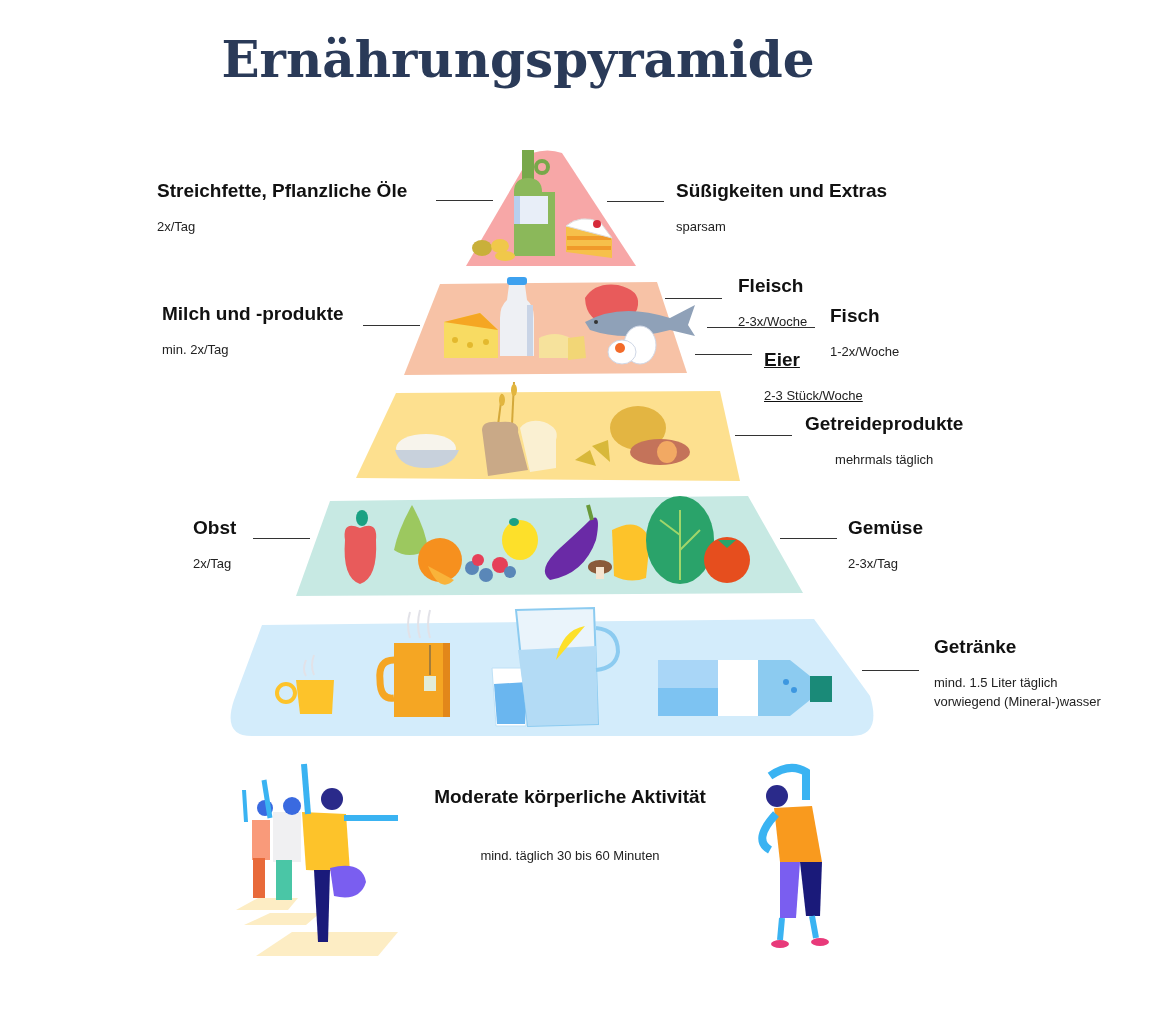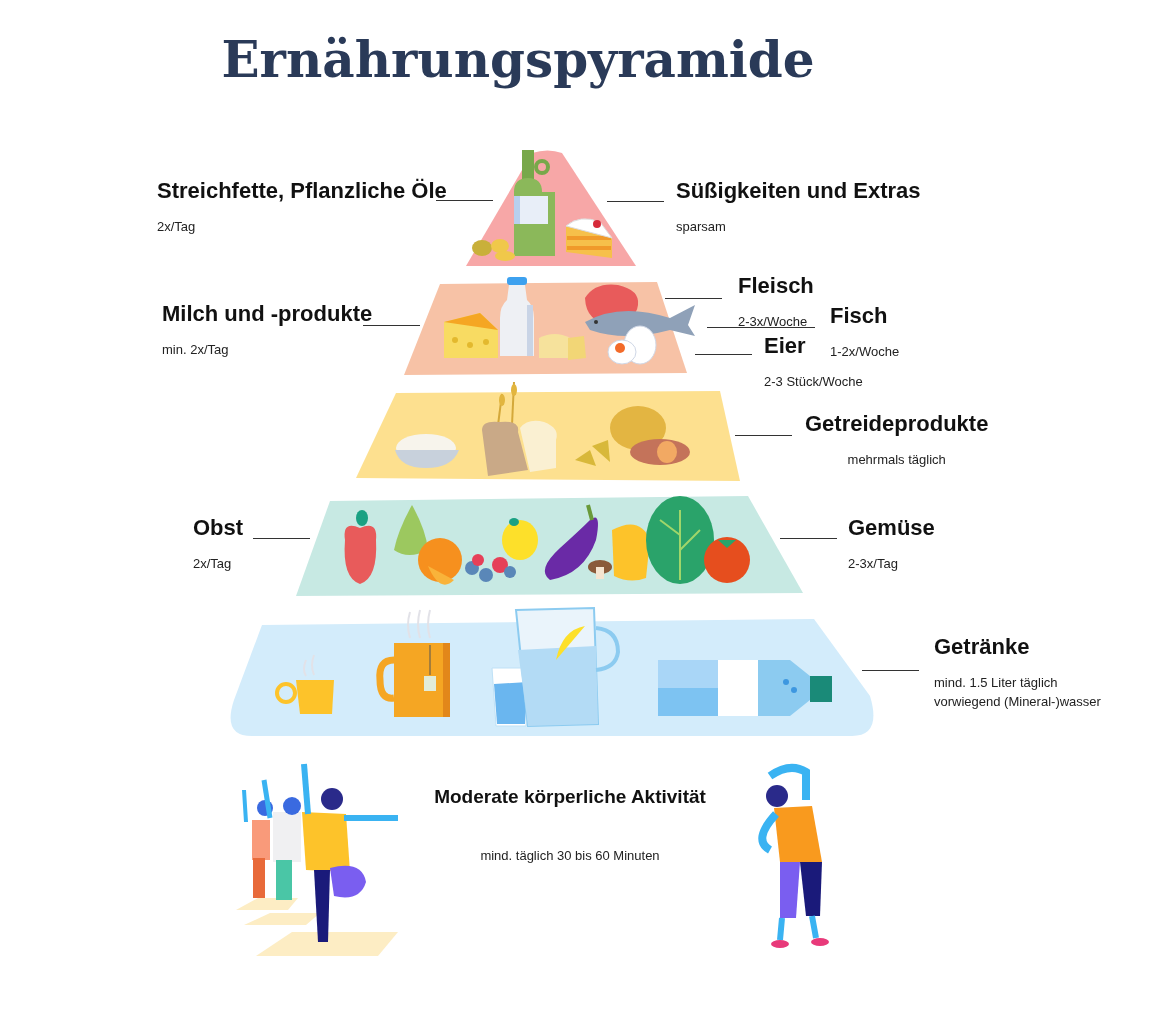--- a/index.html
+++ b/index.html
@@ -1,19 +1,19 @@
 <!DOCTYPE html>
 <html><head>
 <meta charset="utf-8">
 <style>
   html, body { margin: 0; padding: 0; background: #ffffff; }
   body { width: 1164px; height: 1011px; position: relative; overflow: hidden; font-family: "Liberation Sans", "DejaVu Sans", sans-serif; color: #111; }
   .title { position: absolute; left: 0; width: 1036px; top: 30px; text-align: center; font-family: "DejaVu Serif", "Liberation Serif", serif; font-weight: bold; font-size: 50px; color: #2a3a58; letter-spacing: 0px; }
   .label { position: absolute; }
-  .label .h { font-size: 22px; font-weight: bold; color: #111; white-space: nowrap; line-height: 22px; }
+  .label .h { font-size: 19px; font-weight: bold; color: #111; white-space: nowrap; line-height: 22px; }
   .label .s { font-size: 13px; color: #222; margin-top: 15px; white-space: nowrap; line-height: 19px; }
   .line { position: absolute; height: 1px; background: #333; }
   svg.art { position: absolute; left: 0; top: 0; }
   .act-title { position: absolute; left: 400px; width: 340px; top: 786px; text-align: center; font-size: 19px; font-weight: bold; }
   .act-sub { position: absolute; left: 400px; width: 340px; top: 848px; text-align: center; font-size: 13px; color: #222; }
 </style>
 </head>
 <body>
 
 <div class="title">Ernährungspyramide</div>
@@ -240,21 +240,21 @@
   <div class="s">min. 2x/Tag</div>
 </div>
 <div class="label" style="left:738px; top:275px;">
   <div class="h">Fleisch</div>
   <div class="s">2-3x/Woche</div>
 </div>
 <div class="label" style="left:830px; top:305px;">
   <div class="h">Fisch</div>
   <div class="s">1-2x/Woche</div>
 </div>
-<div class="label" style="left:764px; top:335px;">
+<div class="label" style="left:764px; top:349px;text-decoration:underline;">
   <div class="h">Eier</div>
   <div class="s">2-3 Stück/Woche</div>
 </div>
 
 <div class="label" style="left:805px; top:413px;text-align:center;">
   <div class="h">Getreideprodukte</div>
   <div class="s">mehrmals täglich</div>
 </div>
 
 <div class="label" style="left:193px; top:517px;">

